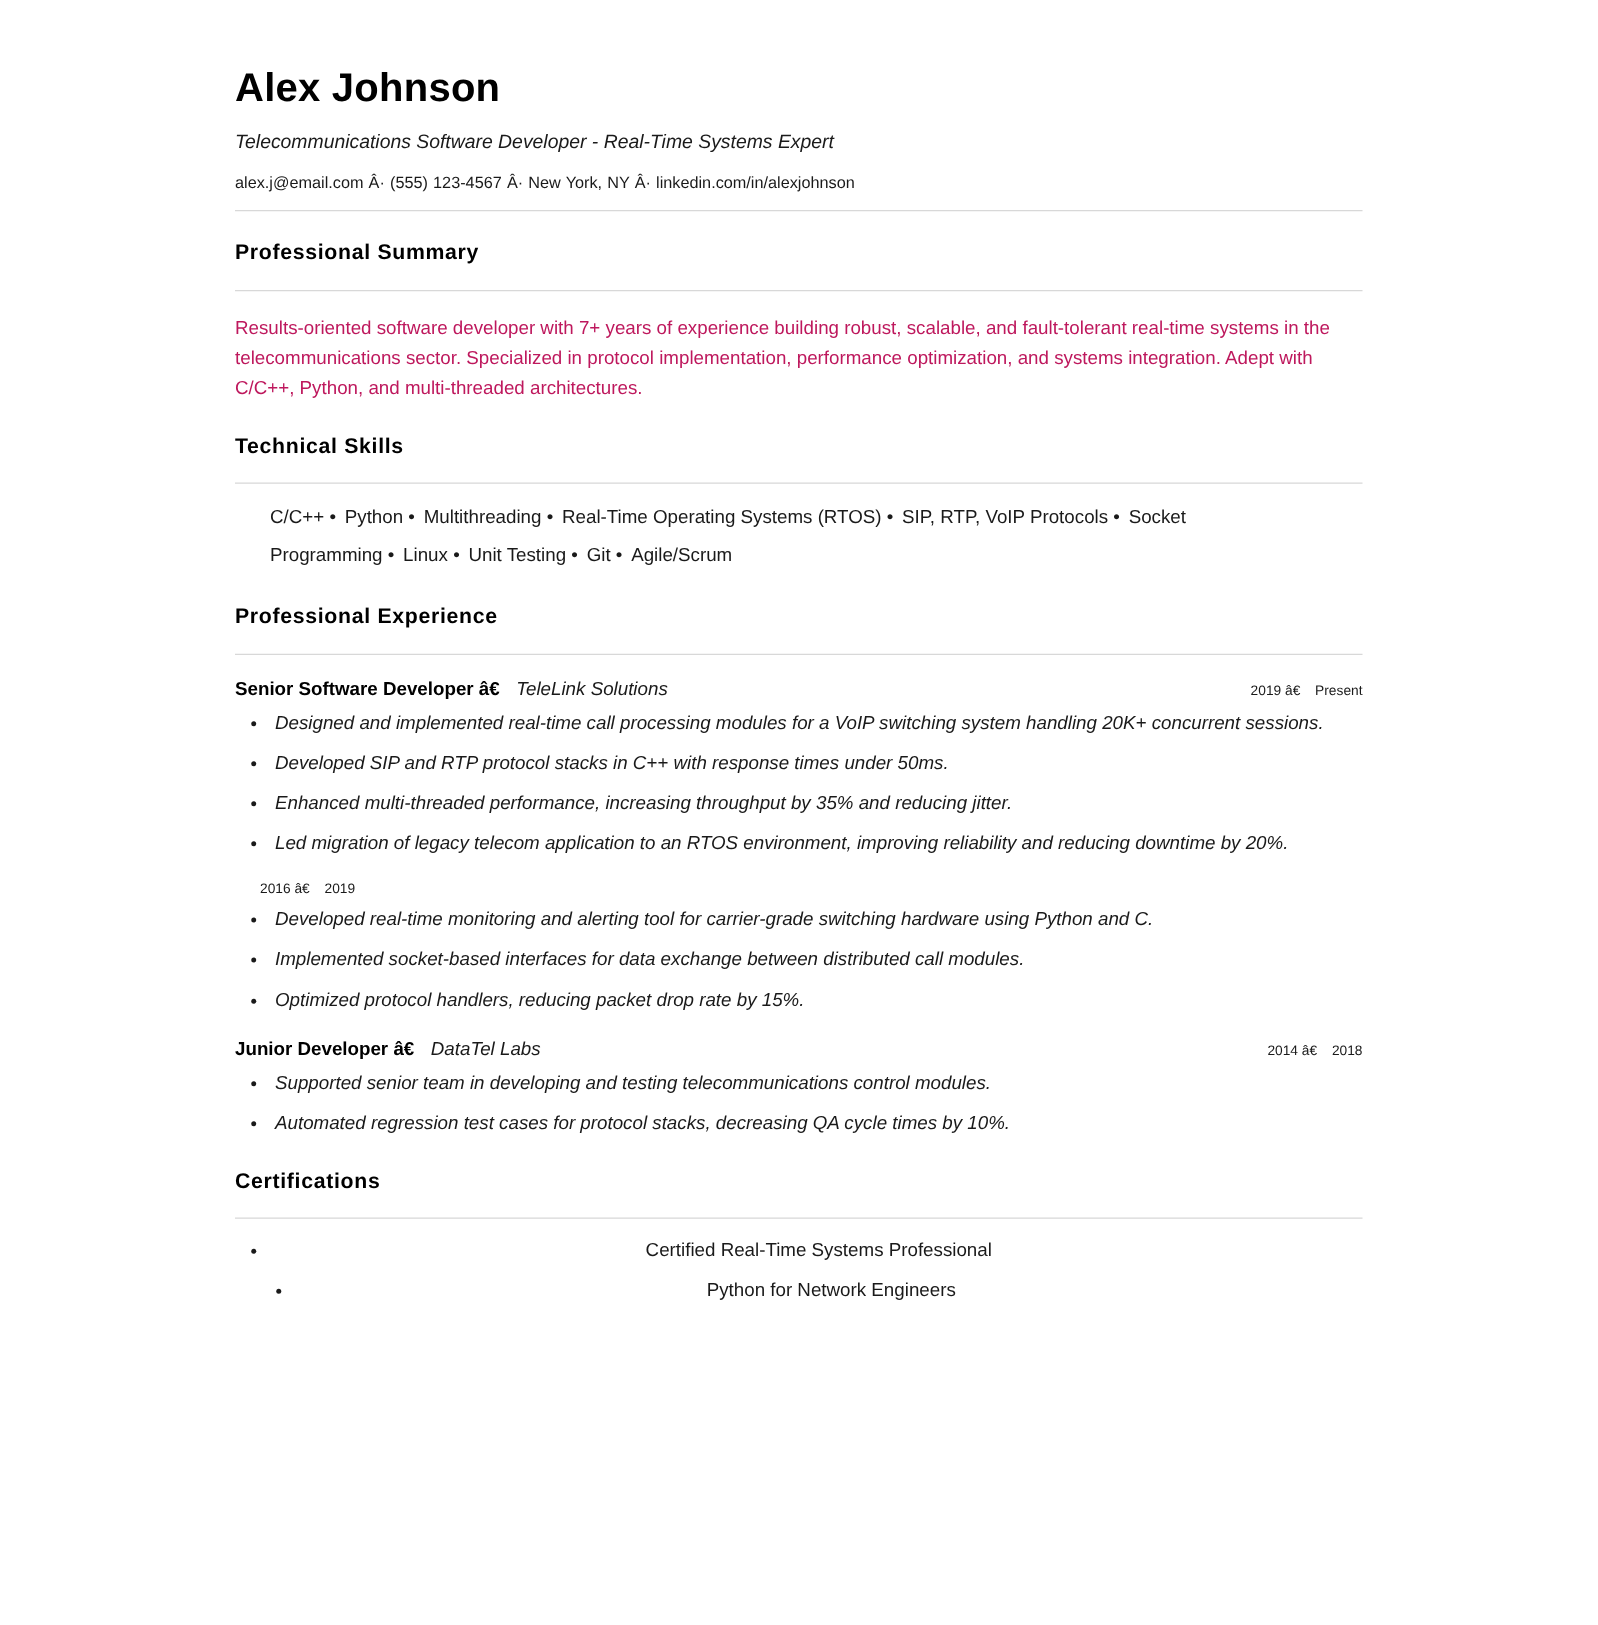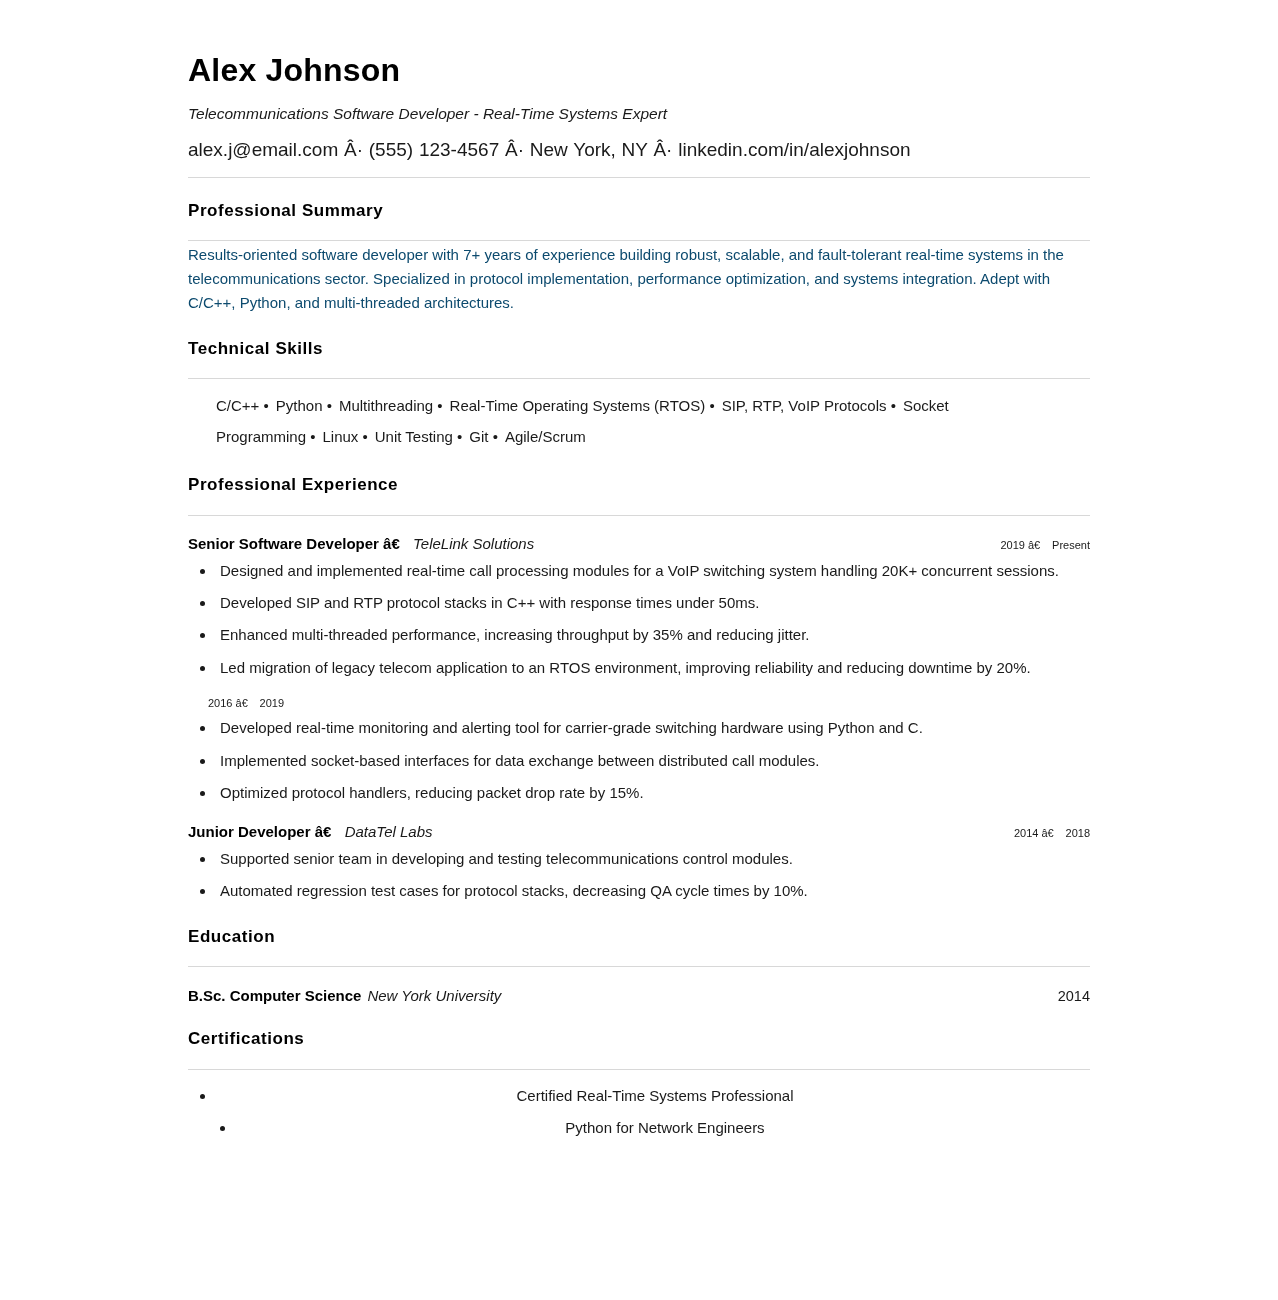--- a/index.html
+++ b/index.html
@@ -41,21 +41,21 @@
   }
   .headline {
     font-size: 15.5px;
     font-style: italic;
     font-weight: normal;
     line-height: 1.3;
     margin: 0 0 13px 0;
     color: #1a1a1a;
   }
   .contact {
-    font-size: 19px;
+    font-size: 13px;
     line-height: 1.35;
     margin: 0 0 0 0;
     color: #1a1a1a;
     word-spacing: 0.5px;
   }
   .header-rule {
     border: 0;
     border-top: 1px solid #d8d8d8;
     margin: 14px 0 0 0;
     height: 0;
@@ -73,22 +73,22 @@
     margin: 0;
     padding: 0 0 19px 0;
     border-bottom: 1px solid #d8d8d8;
     line-height: 1.25;
   }
 
   
   .summary-text {
     font-size: 15px;
     line-height: 1.62;
-    margin: 2px 0 0 0;
-    color: #0c4a6e;
+    margin: 18px 0 0 0;
+    color: #be185d;
     text-align: left;
   }
 
   
   .skills-list {
     list-style: disc;
     margin: 12px 0 0 0;
     padding: 0 0 0 28px;
     font-size: 15px;
     line-height: 2.05;
@@ -158,20 +158,21 @@
     list-style: disc;
     margin: 5px 0 0 0;
     padding: 0 0 0 28px;
     font-size: 15px;
     line-height: 1.62;
     color: #1a1a1a;
   }
   .job-bullets li {
     margin: 0 0 8px 0;
     padding-left: 4px;
+    font-style: italic;
   }
   .job-bullets li:last-child {
     margin-bottom: 0;
   }
 
   
   .edu-row {
     display: flex;
     align-items: baseline;
     justify-content: space-between;
@@ -277,29 +278,20 @@
               <div class="job-dates">2014 â€ 2018</div>
             </div>
             <ul class="job-bullets">
               <li>Supported senior team in developing and testing telecommunications control modules.</li>
               <li>Automated regression test cases for protocol stacks, decreasing QA cycle times by 10%.</li>
             </ul>
           </div>
         </div>
     </section>
 
-    <section class="section">
-      <h2 class="section-title">Education</h2>
-      <div>
-          <div class="edu-row">
-            <div class="edu-left"><span class="edu-degree">B.Sc. Computer Science</span><span class="edu-school">New York University</span></div>
-            <div class="edu-year">2014</div>
-          </div>
-        </div>
-    </section>
 
     <section class="section">
       <h2 class="section-title">Certifications</h2>
       <ul class="cert-list">
           <li>Certified Real-Time Systems Professional</li>
           <li>Python for Network Engineers</li>
         </ul>
     </section>
 
     <div class="tail-space"></div>

